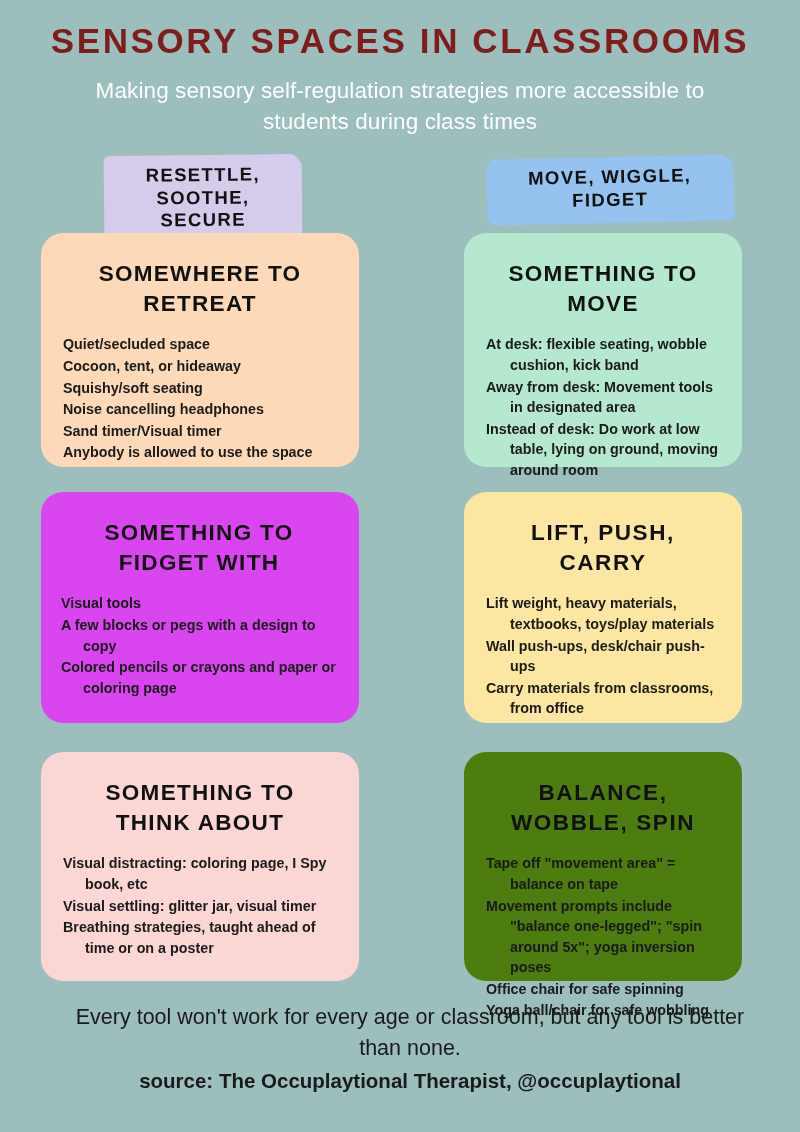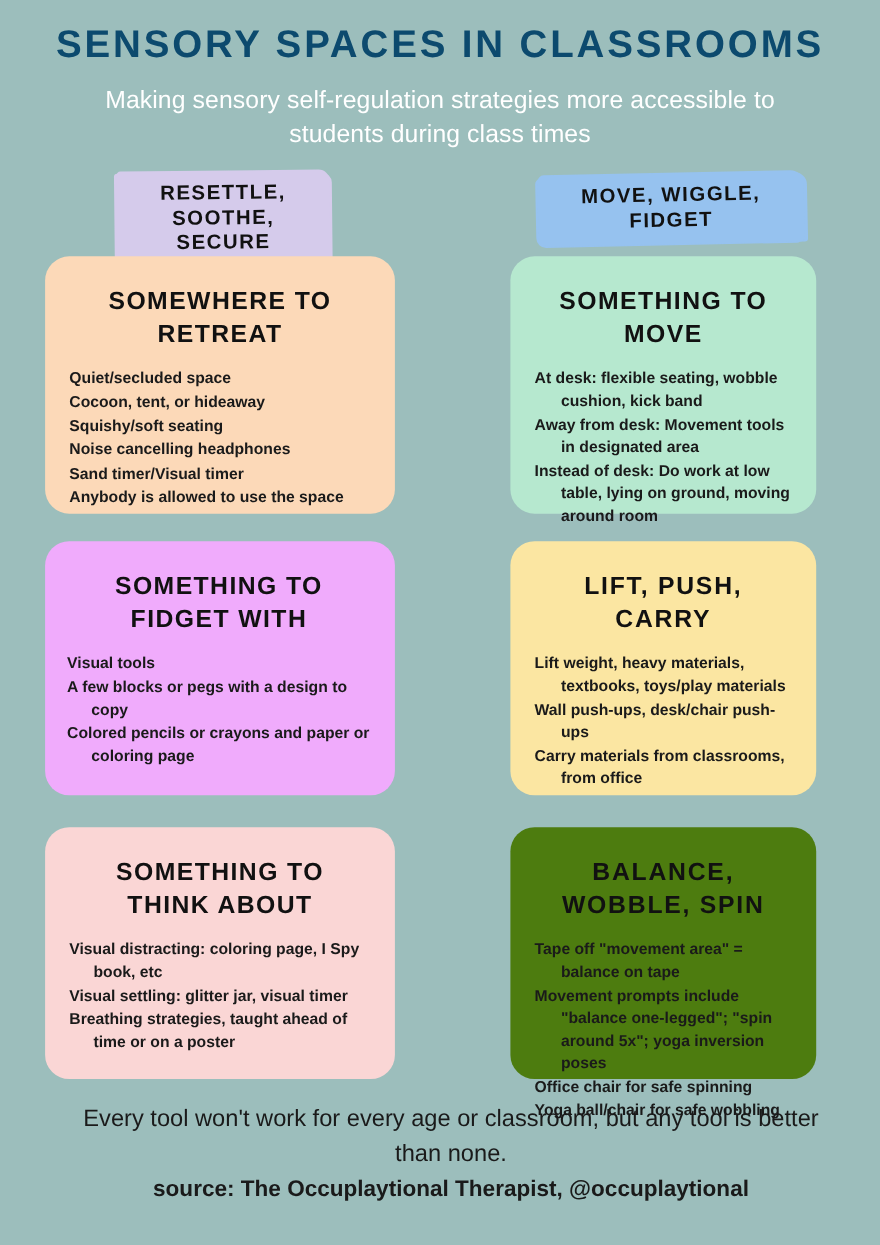--- a/index.html
+++ b/index.html
@@ -14,21 +14,21 @@
     overflow: hidden;
     position: relative;
   }
 
   
   .header {
     padding-top: 22px;
     text-align: center;
   }
   .main-title {
-    color: #0c4a6e;
+    color: #7f1d1d;
     font-size: 35px;
     font-weight: bold;
     letter-spacing: 2.6px;
     line-height: 1.1;
     margin: 0;
     padding: 0 16px;
   }
   .subtitle {
     color: #ffffff;
     font-size: 22.5px;
@@ -128,21 +128,21 @@
   .row2 .card { height: 231px; }
   .row3 .card { height: 229px; }
 
   .row1 { height: 259px; }
   .row2 { height: 260px; }
   .row3 { height: 229px; }
 
   
   .c-peach    { background: #fcd9b8; }
   .c-green    { background: #b6e8cf; }
-  .c-blue     { background: #f0abfc; padding-left: 20px; }
+  .c-blue     { background: #d946ef; padding-left: 20px; }
   .c-yellow   { background: #fbe6a2; }
   .c-pink     { background: #fad6d5; }
   .c-lavender { background: #4d7c0f; }
 
   
   .row2 .card.right .card-title,
   .row3 .card.right .card-title { letter-spacing: 1.6px; }
 
   
   .card-lines li.center-ish { padding-left: 26px; text-indent: -22px; }

